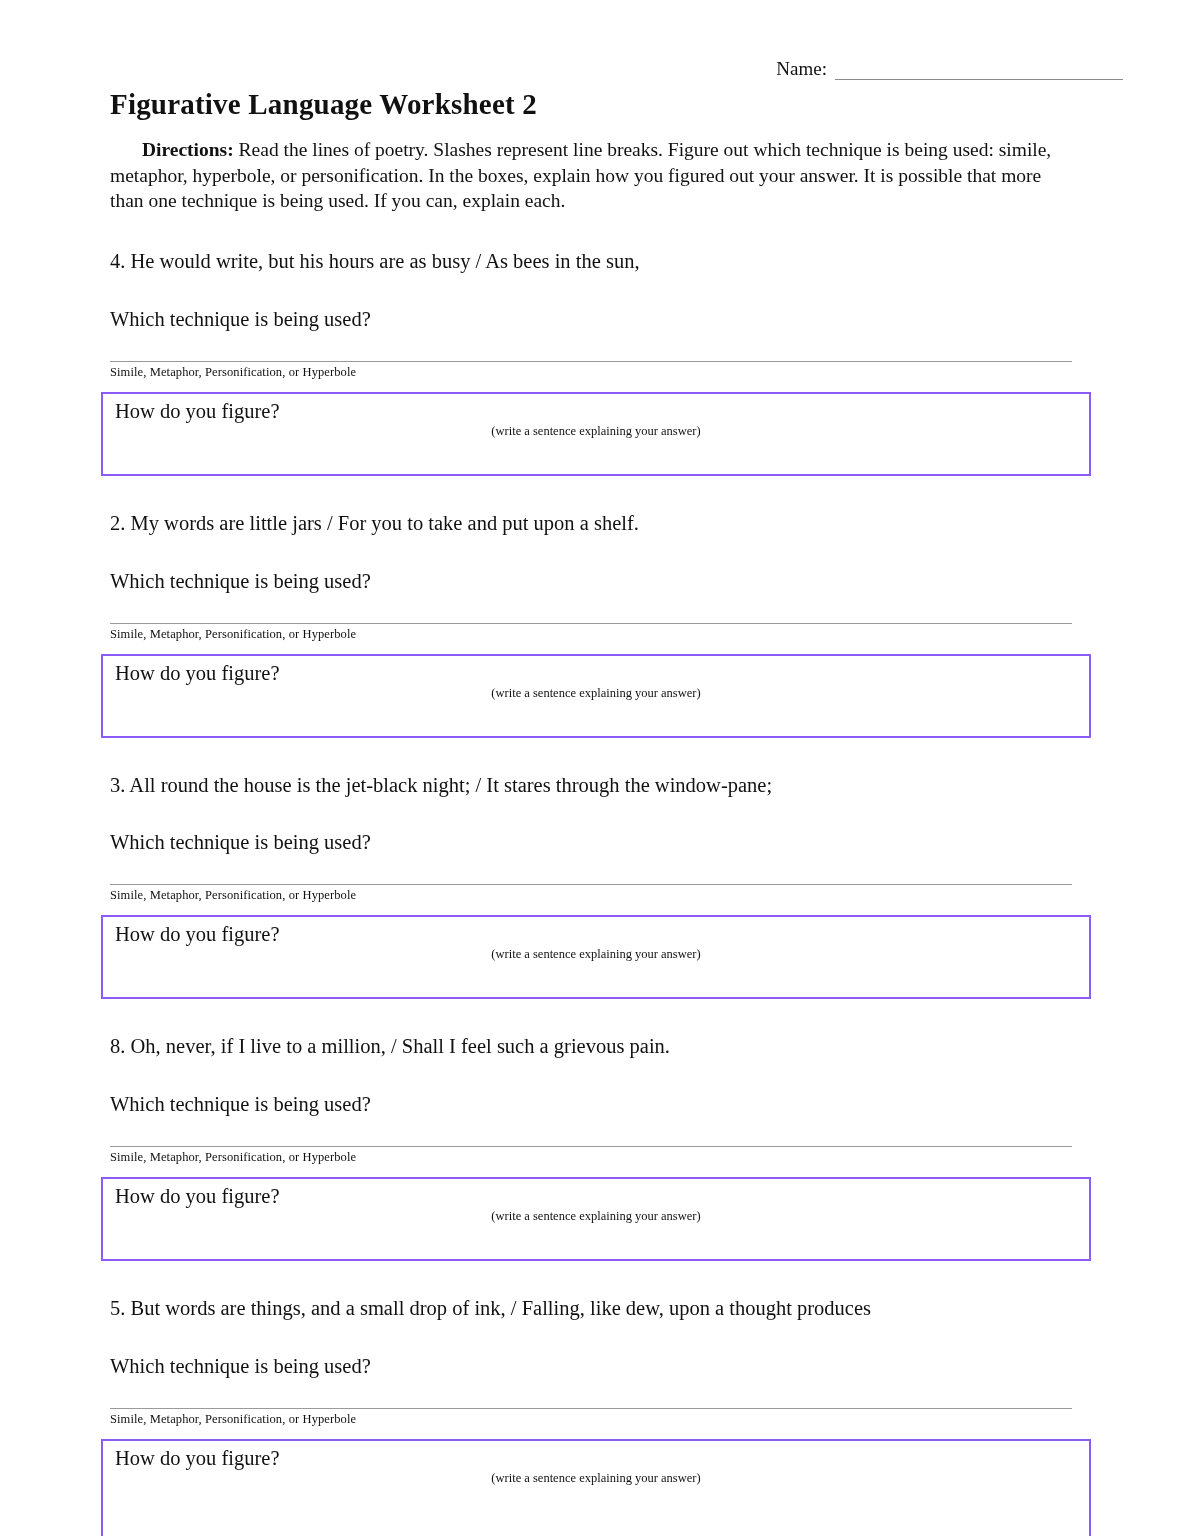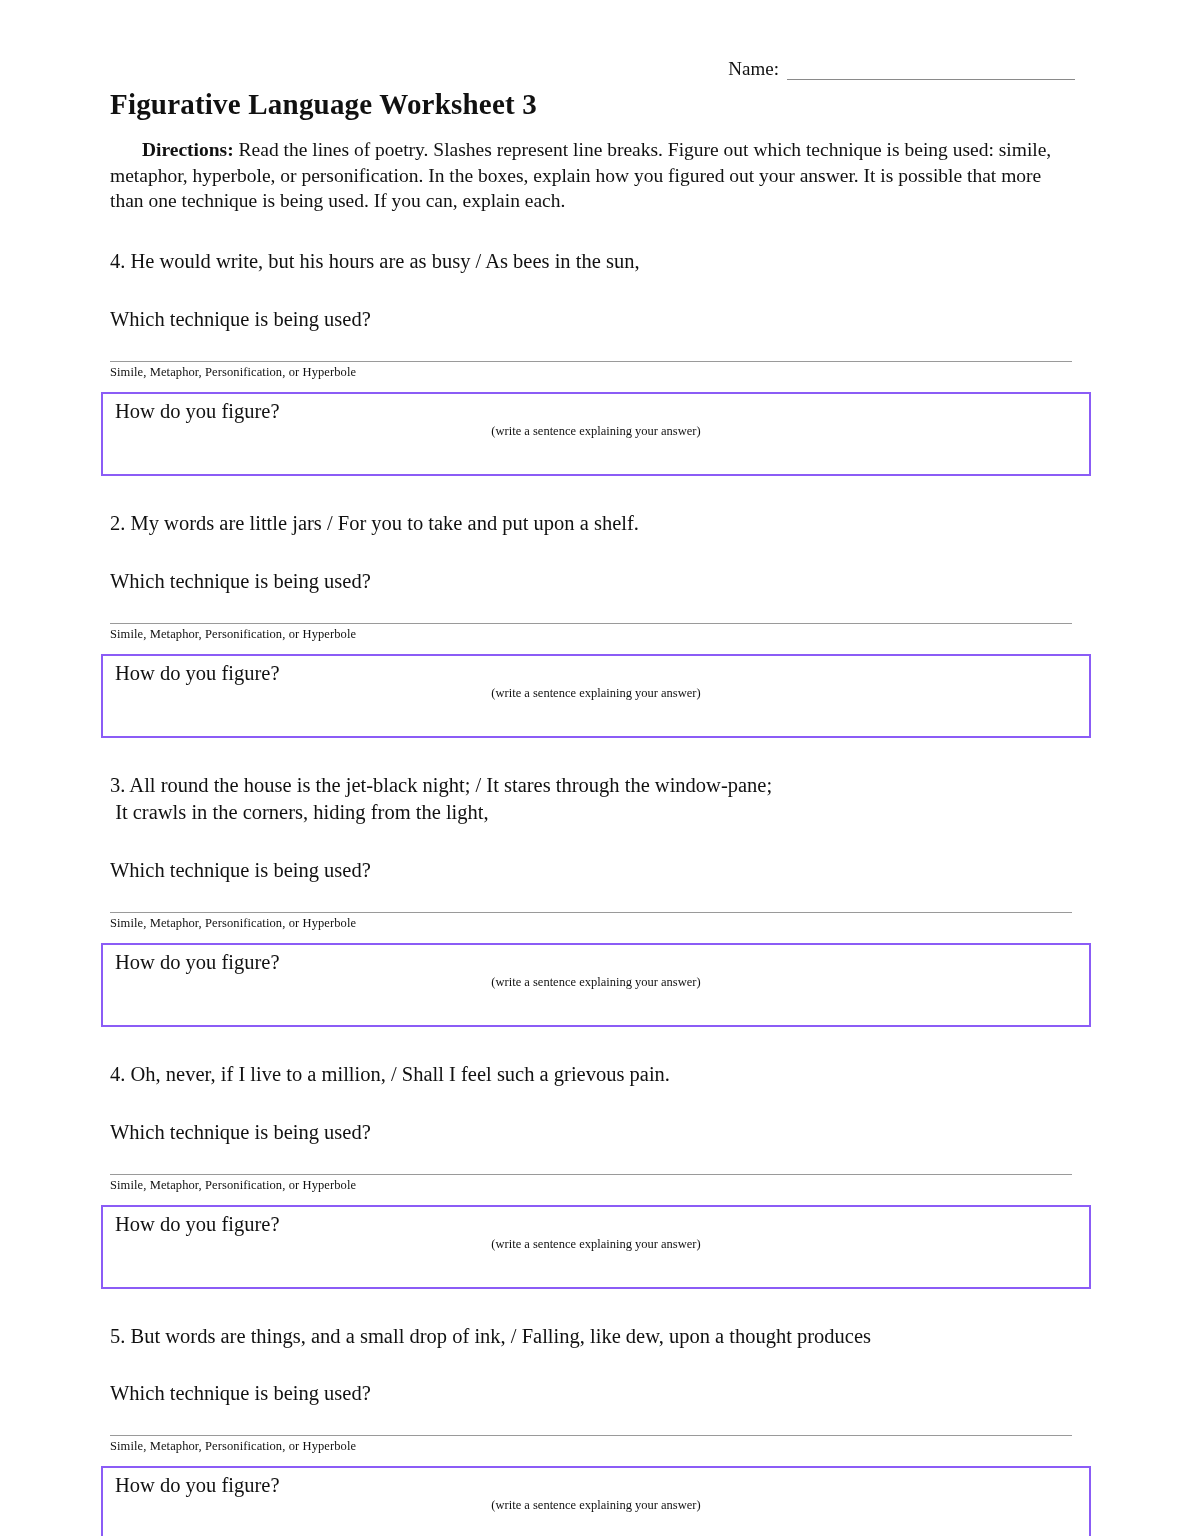--- a/index.html
+++ b/index.html
@@ -8,21 +8,21 @@
     width: 1187px;
     height: 1536px;
     overflow: hidden;
     font-family: "Liberation Serif", "DejaVu Serif", serif;
     color: #111111;
     position: relative;
   }
   .page {
     width: 1187px;
     height: 1536px;
-    padding: 58px 100px 0 110px;
+    padding: 58px 52px 0 110px;
   }
 
   
   .name-row {
     display: flex;
     justify-content: flex-end;
     align-items: flex-end;
     font-size: 19px;
     margin-right: 12px;
   }
@@ -90,21 +90,21 @@
 </head>
 <body>
 
 <div class="page">
 
   <div class="name-row">
     <span class="name-label">Name:</span>
     <span class="name-line"></span>
   </div>
 
-  <div class="title">Figurative Language Worksheet 3</div>
+  <div class="title">Figurative Language Worksheet 2</div>
 
   <div class="directions">
     <span class="dir-label">Directions:</span>
     <span>Read the lines of poetry. Slashes represent line breaks. Figure out which technique is being used: simile, metaphor, hyperbole, or personification. In the boxes, explain how you figured out your answer. It is possible that more than one technique is being used. If you can, explain each.</span>
   </div>
 
   <div class="question-block">
     <div class="prompt">
       <div class="prompt-line">4. He would write, but his hours are as busy / As bees in the sun,</div>
     </div>
@@ -126,34 +126,33 @@
     <div class="answer-caption">Simile, Metaphor, Personification, or Hyperbole</div>
     <div class="answer-box">
       <div class="box-title">How do you figure?</div>
       <div class="box-subtitle">(write a sentence explaining your answer)</div>
     </div>
   </div>
 
   <div class="question-block">
     <div class="prompt">
       <div class="prompt-line">3. All round the house is the jet-black night; / It stares through the window-pane;</div>
-      <div class="prompt-line"> It crawls in the corners, hiding from the light,</div>
     </div>
     <div class="technique-q">Which technique is being used?</div>
     <div class="answer-line"></div>
     <div class="answer-caption">Simile, Metaphor, Personification, or Hyperbole</div>
     <div class="answer-box">
       <div class="box-title">How do you figure?</div>
       <div class="box-subtitle">(write a sentence explaining your answer)</div>
     </div>
   </div>
 
   <div class="question-block">
     <div class="prompt">
-      <div class="prompt-line">4. Oh, never, if I live to a million, / Shall I feel such a grievous pain.</div>
+      <div class="prompt-line">8. Oh, never, if I live to a million, / Shall I feel such a grievous pain.</div>
     </div>
     <div class="technique-q">Which technique is being used?</div>
     <div class="answer-line"></div>
     <div class="answer-caption">Simile, Metaphor, Personification, or Hyperbole</div>
     <div class="answer-box">
       <div class="box-title">How do you figure?</div>
       <div class="box-subtitle">(write a sentence explaining your answer)</div>
     </div>
   </div>
 

